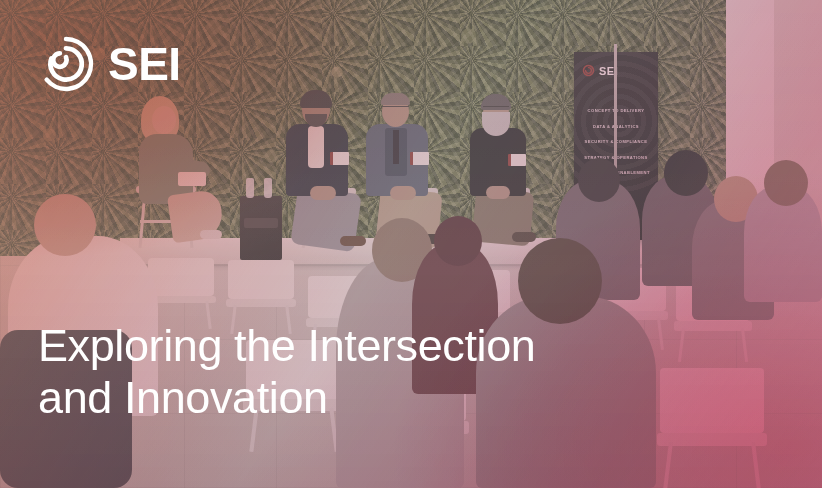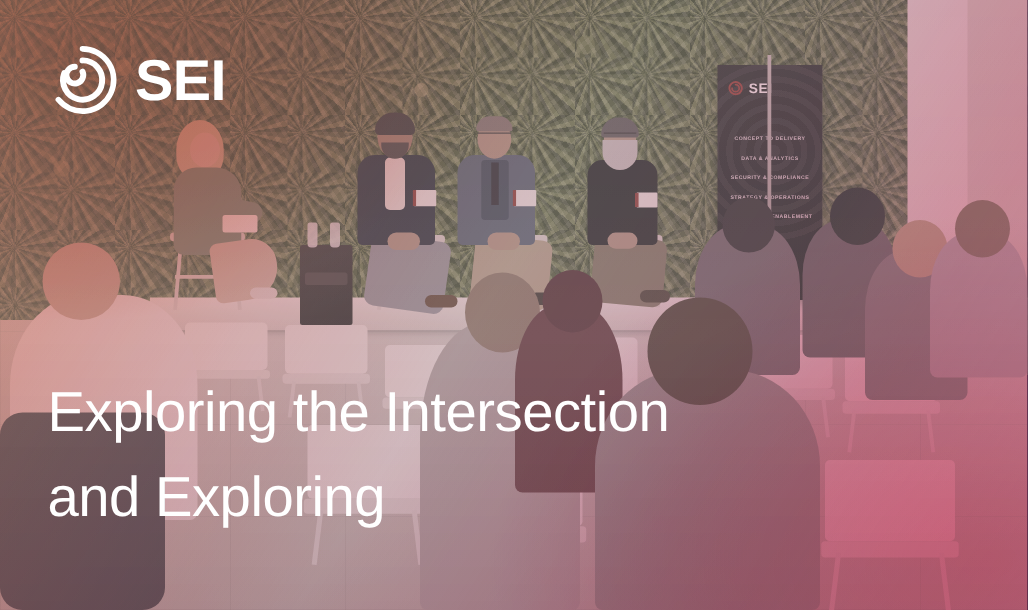--- a/index.html
+++ b/index.html
@@ -2,21 +2,21 @@
 <html><head>
 <meta charset="utf-8">
 <style>
   html,body{margin:0;padding:0;background:#000;}
   body{font-family:"Liberation Sans", sans-serif;}
 
   #hero{
     position:relative;
     width:822px;height:488px;
     overflow:hidden;
-    background:#a21caf;
+    background:#0369a1;
   }
 
   
   .photo{position:absolute;inset:0;overflow:hidden;}
 
   
   .ivy{
     position:absolute;left:0;top:0;width:822px;height:300px;
     background:
       radial-gradient(circle at 12% 18%, rgba(150,170,70,.85) 0 6px, transparent 7px),
@@ -230,21 +230,21 @@
     position:absolute;left:38px;bottom:34px;
     z-index:6;
     color:#ffffff;
     font-size:45px;
     line-height:52px;
     font-weight:500;
     letter-spacing:-.4px;
     max-width:640px;
     font-family:"Liberation Sans", sans-serif;
   }
-  .headline span{display:block;margin-top:16px;}
+  .headline span{display:block;}
 </style>
 </head>
 <body>
 
 <div id="hero">
 
   <div class="photo">
 
     <div class="ivy"></div>
     <div class="wall-right"></div>
@@ -461,16 +461,16 @@
         <path d="M50 5.5 A44.5 44.5 0 1 1 15.5 78" stroke-width="8"></path>
         <path d="M50 22 A28 28 0 1 1 24 40" stroke-width="8.5"></path>
         <path d="M50 38 A12 12 0 1 1 39 31" stroke-width="8.5"></path>
       </g>
     </svg>
     <span class="logo-word">SEI</span>
   </div>
 
   <h1 class="headline">
     <span>Exploring the Intersection</span>
-    <span>and Exploring</span>
+    <span>and Innovation</span>
   </h1>
 
 </div>
 
 </body></html>

